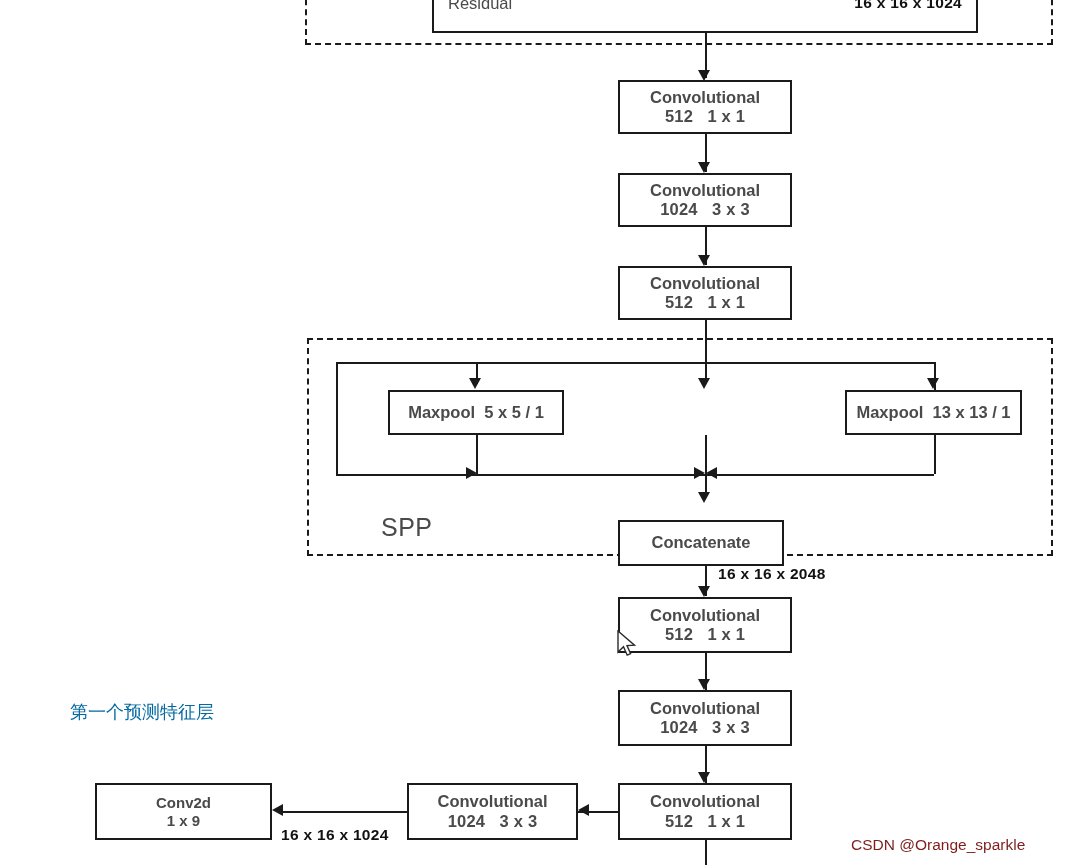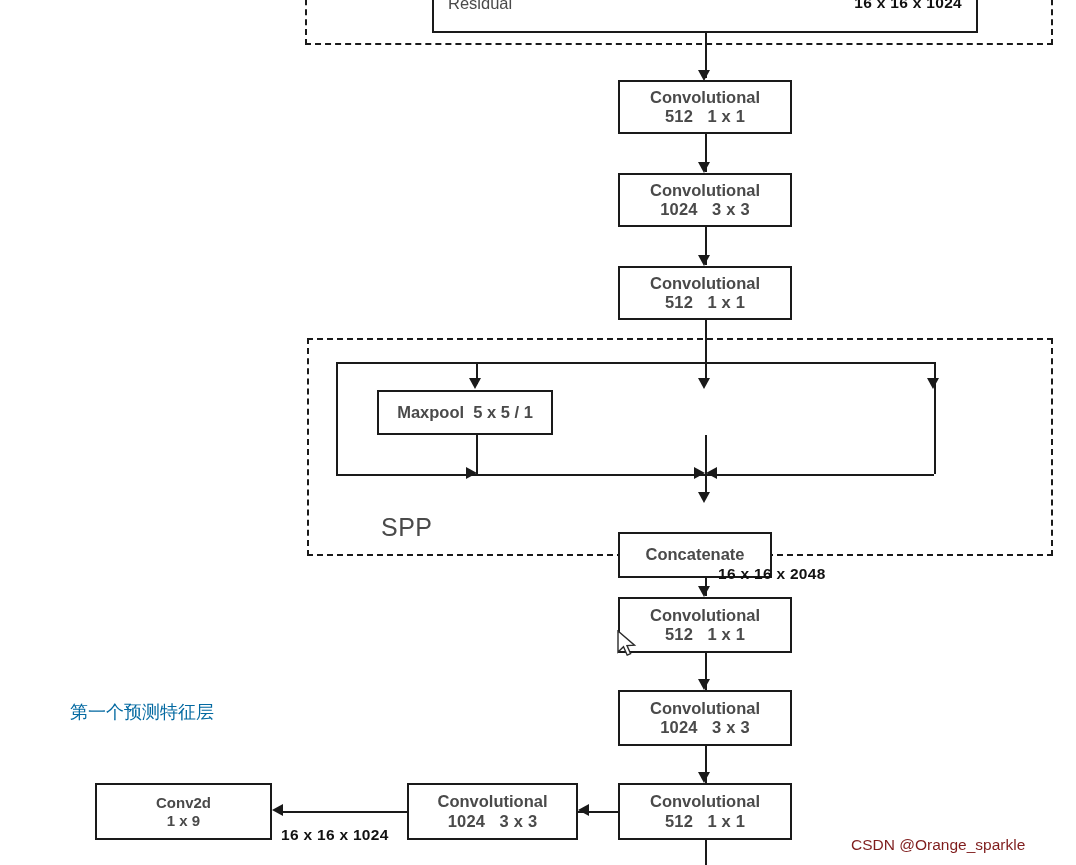--- a/index.html
+++ b/index.html
@@ -207,39 +207,42 @@
 
   <div class="vline" style="left:336px; top:362px; height:112px;"></div>
   <div class="vline" style="left:476px; top:362px; height:22px;"></div>
   <div class="arrow-down" style="left:469px; top:378px;"></div>
 
   <div class="vline" style="left:934px; top:362px; height:22px;"></div>
   <div class="arrow-down" style="left:927px; top:378px;"></div>
 
   <div class="vline" style="left:934px; top:362px; height:112px;"></div>
 
-  <div class="box maxpool-box" style="left:377px; top:390px; width:176px; height:45px;">
+  <div class="box maxpool-box" style="left:388px; top:390px; width:176px; height:45px;">
     <span class="l1">Maxpool  5 x 5 / 1</span>
+  </div>
+  <div class="box maxpool-box" style="left:845px; top:390px; width:177px; height:45px;">
+    <span class="l1">Maxpool  13 x 13 / 1</span>
   </div>
 
   <div class="vline" style="left:476px; top:435px; height:39px;"></div>
   <div class="vline" style="left:705px; top:435px; height:39px;"></div>
   <div class="vline" style="left:934px; top:435px; height:39px;"></div>
 
   <div class="hline" style="left:336px; top:474px; width:369px;"></div>
   <div class="hline" style="left:705px; top:474px; width:229px;"></div>
 
   <div class="arrow-right" style="left:466px; top:467px;"></div>
   <div class="arrow-right" style="left:694px; top:467px;"></div>
   <div class="arrow-left" style="left:706px; top:467px;"></div>
 
   <div class="vline" style="left:705px; top:474px; height:22px;"></div>
   <div class="arrow-down" style="left:698px; top:492px;"></div>
 
-  <div class="box concat-box" style="left:618px; top:532px; width:154px; height:46px;">
+  <div class="box concat-box" style="left:618px; top:520px; width:166px; height:46px;">
     <span class="l1">Concatenate</span>
   </div>
 
   <div class="vline" style="left:705px; top:552px; height:44px;"></div>
   <div class="arrow-down" style="left:698px; top:586px;"></div>
   <div class="dim-label" style="left:718px; top:565px;">16 x 16 x 2048</div>
 
   <div class="box conv-box" style="left:618px; top:597px; width:174px; height:56px;">
     <span class="l1">Convolutional</span>
     <span class="l2">512   1 x 1</span>

